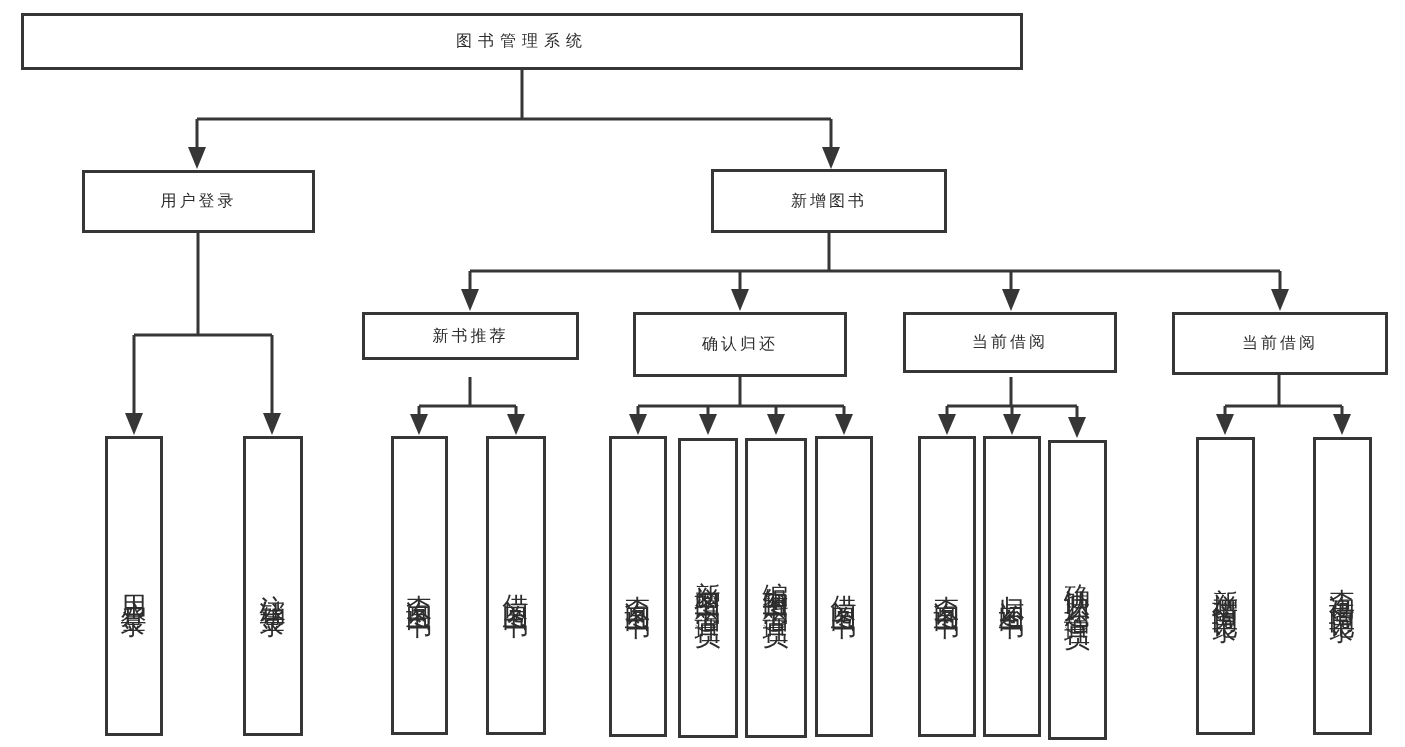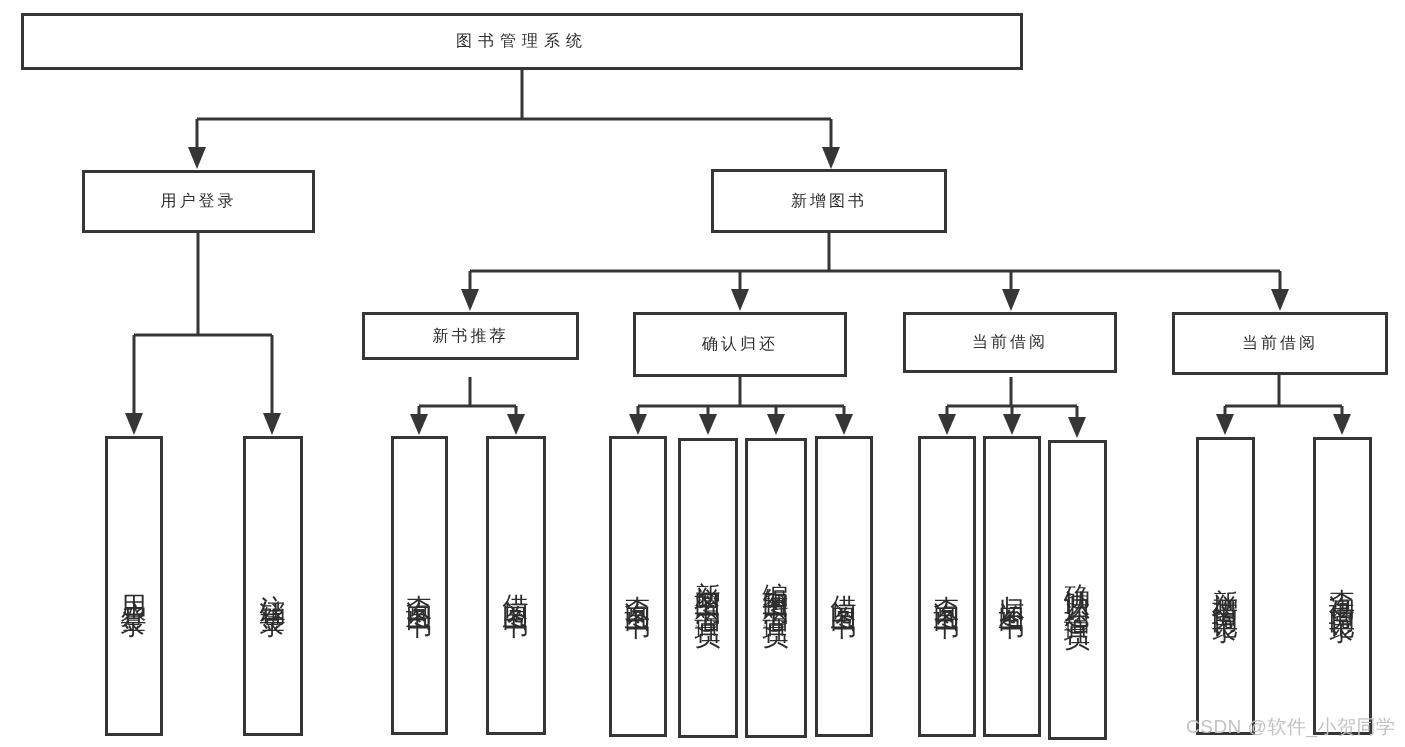--- a/index.html
+++ b/index.html
@@ -179,15 +179,14 @@
     <span>确认归还（管理员）</span>
   </div>
 
   <div class="node vnode" style="left:1196px; top:437px; width:59px; height:298px;">
     <span>新增借阅记录</span>
   </div>
   <div class="node vnode" style="left:1313px; top:437px; width:59px; height:298px;">
     <span>查询借阅记录</span>
   </div>
 
-  <div class="watermark">CSDN @软件_小贺同学</div>
 
 </div>
 
 </body></html>

